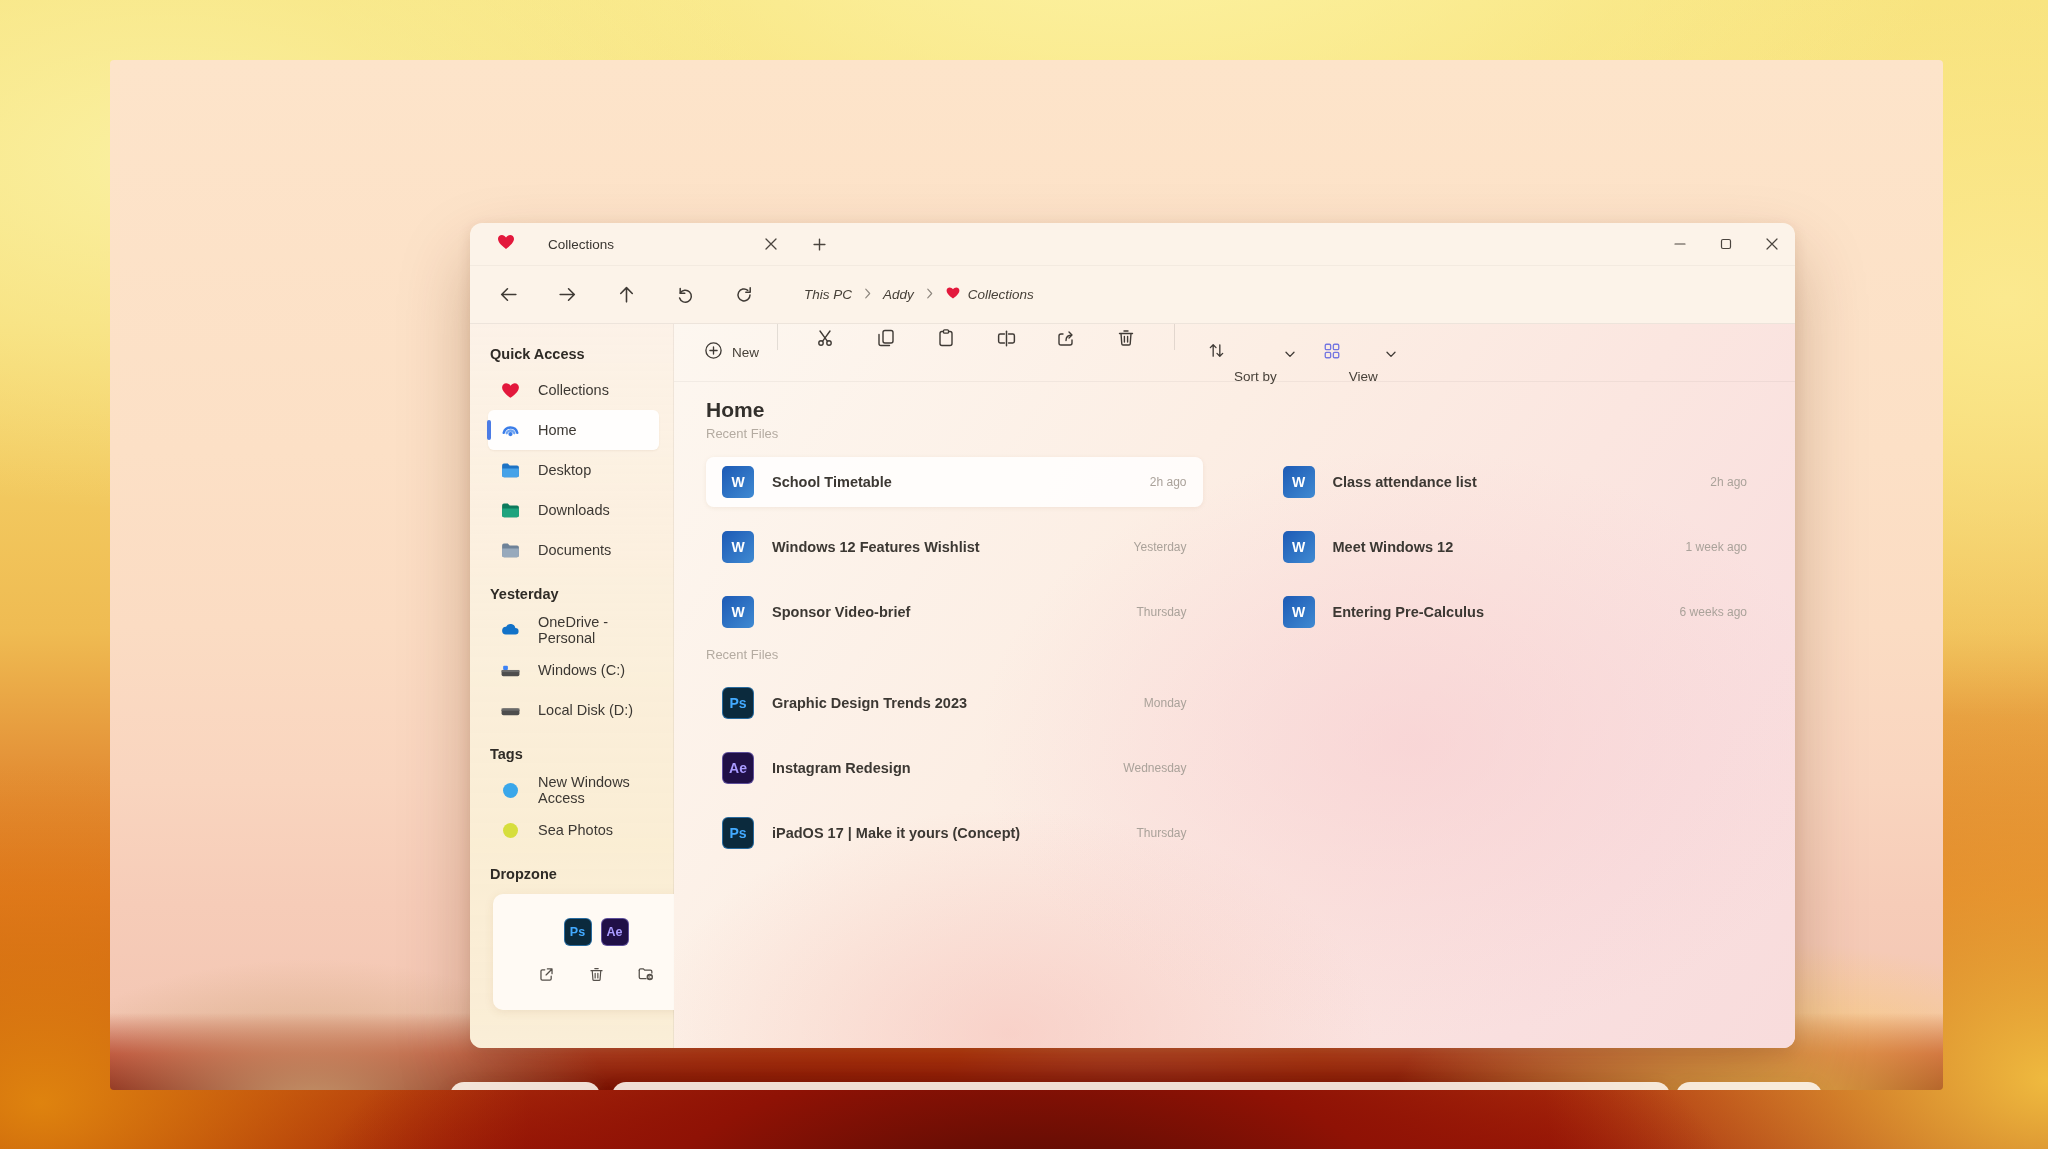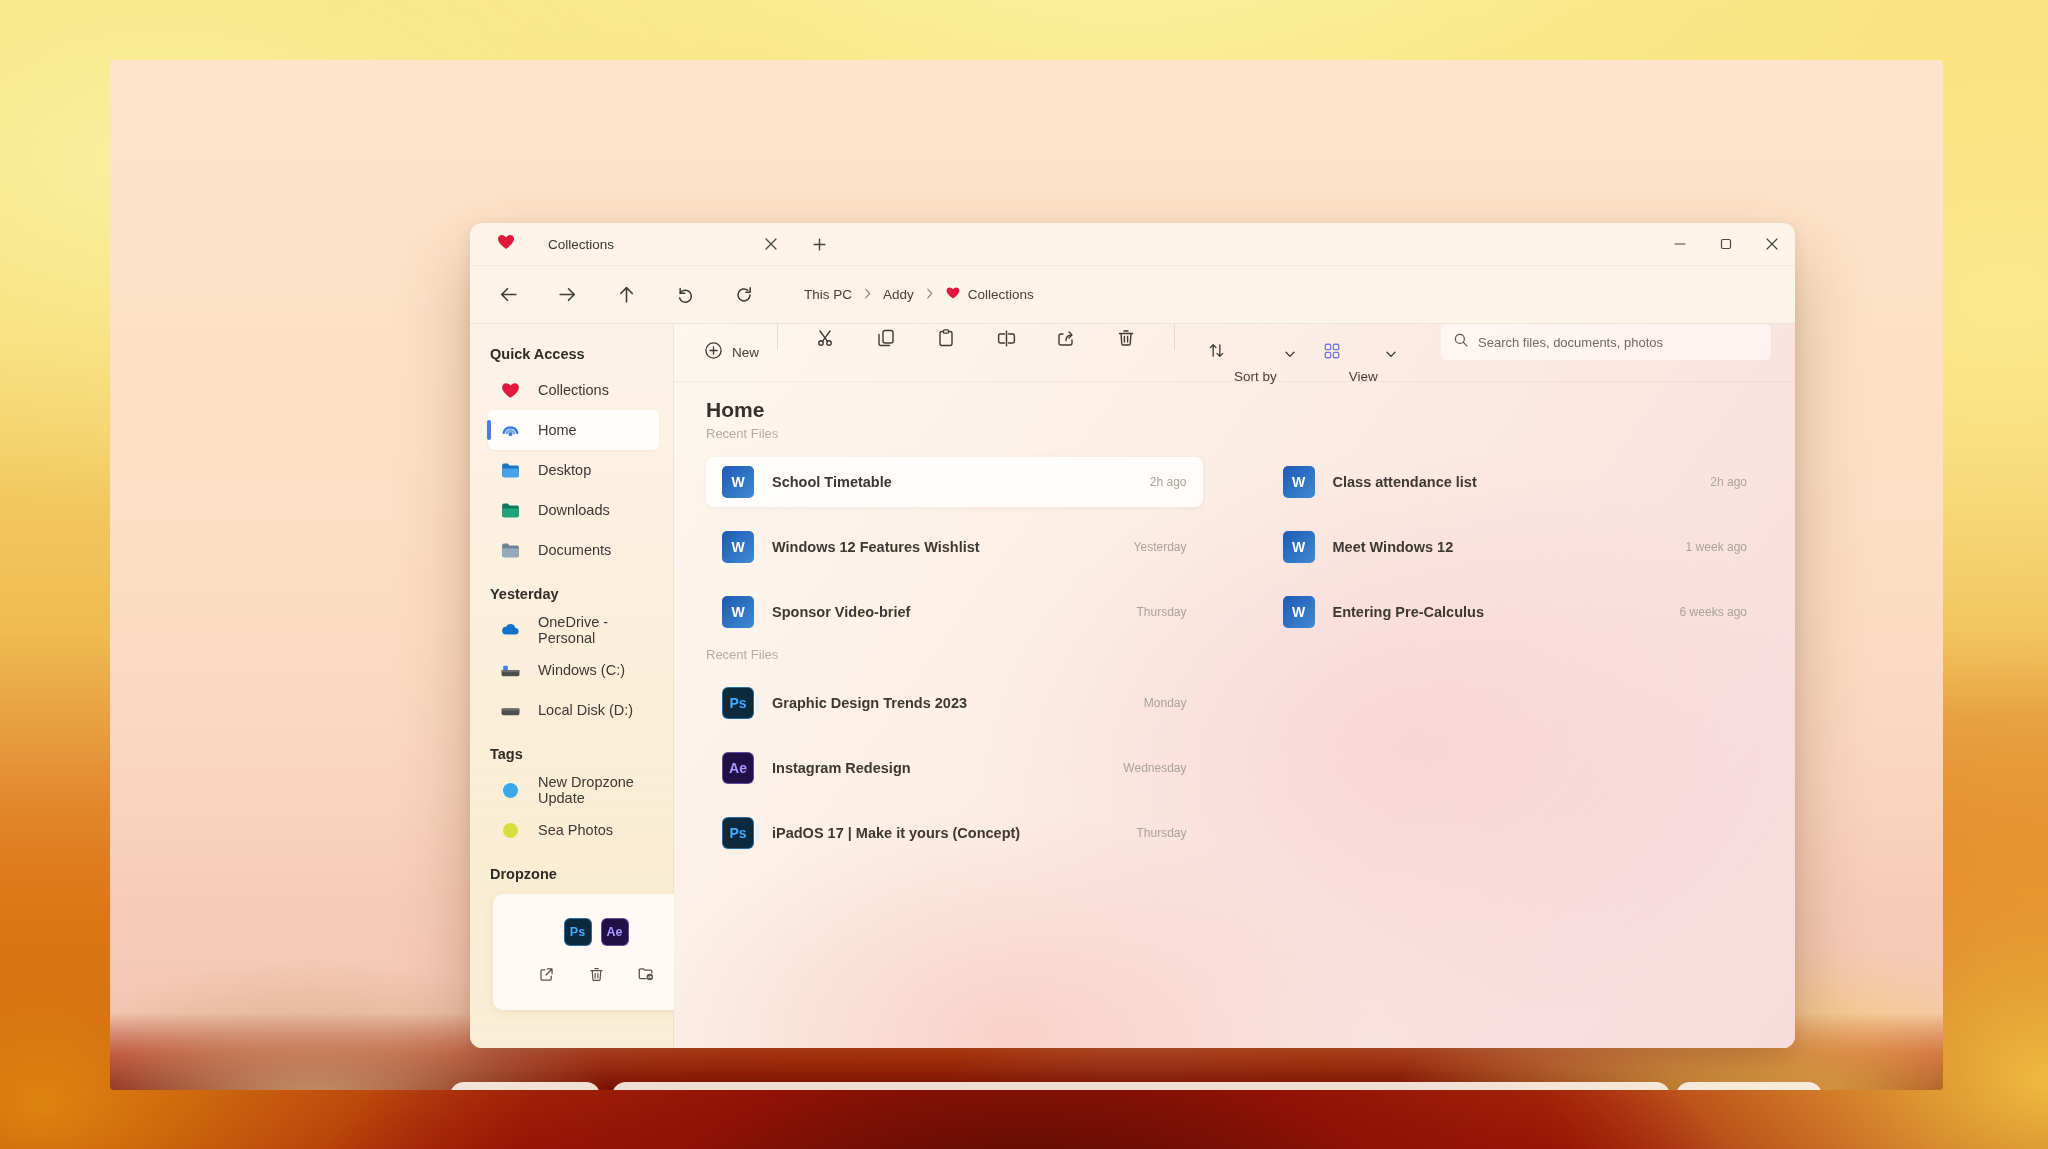--- a/index.html
+++ b/index.html
@@ -42,21 +42,21 @@
   .titlebar { height: 42px; display: flex; align-items: center; position: relative; }
   .tab { display: flex; align-items: center; gap: 14px; padding-left: 26px; }
   .tab-title { font-size: 13.5px; color: #3a3631; margin-left: 18px; margin-right: 130px; }
   .tbtn { width: 26px; height: 26px; display: flex; align-items: center; justify-content: center; border-radius: 5px; cursor: pointer; }
   .win-controls { position: absolute; right: 0; top: 0; height: 42px; display: flex; align-items: center; }
   .win-controls .wbtn { width: 46px; height: 42px; display: flex; align-items: center; justify-content: center; }
 
   .navbar { height: 58px; display: flex; align-items: center; gap: 37px; padding-left: 27px; border-top: 1px solid rgba(0,0,0,.035); }
   .nav-ic { width: 22px; height: 22px; display: flex; align-items: center; justify-content: center; }
   .breadcrumb { display: flex; align-items: center; gap: 12px; margin-left: 12px; font-size: 13.5px; color: #474139; }
-  .crumb { cursor: pointer; }
+  .crumb { cursor: pointer; font-style: italic; }
   .crumb-heart { display: flex; align-items: center; gap: 7px; }
 
   .body-split { position: absolute; top: 100px; left: 0; right: 0; bottom: 0; border-top: 1px solid rgba(0,0,0,.06); display: flex; }
 
   
   .sidebar {
     width: 204px; flex: none; padding: 12px 14px 0 18px; position: relative;
     background: linear-gradient(180deg, rgba(252,242,231,.95) 0%, rgba(251,238,216,.8) 45%, rgba(250,236,205,.75) 72%, rgba(250,236,210,.8) 100%);
     border-right: 1px solid rgba(0,0,0,.05);
   }
@@ -300,21 +300,21 @@
           </span>
           <span class="lbl">Local Disk (D:)</span>
         </div>
 
         <div class="side-label mt">Tags</div>
 
         <div class="side-item">
           <span class="icn">
               <span class="tag-dot" style="background:#3aa7ea"></span>
             </span>
-          <span class="lbl">New Dropzone Update</span>
+          <span class="lbl">New Windows Access</span>
         </div>
 
         <div class="side-item">
           <span class="icn">
               <span class="tag-dot" style="background:#d6de3d"></span>
             </span>
           <span class="lbl">Sea Photos</span>
         </div>
 
         <div class="side-label mt">Dropzone</div>
@@ -417,29 +417,20 @@
                   <rect x="11.5" y="2.5" width="6" height="6" rx="1.4" stroke="#7577e1" stroke-width="1.5" fill="none"></rect>
                   <rect x="2.5" y="11.5" width="6" height="6" rx="1.4" stroke="#7577e1" stroke-width="1.5" fill="none"></rect>
                   <rect x="11.5" y="11.5" width="6" height="6" rx="1.4" stroke="#7577e1" stroke-width="1.5" fill="none"></rect>
                 </svg>
             </span>
             <span class="lbl">View</span>
             <span><svg width="10" height="7" viewBox="0 0 10 7">
                   <path d="M1 1.2 L5 5.4 L9 1.2" stroke="#3f3a35" stroke-width="1.3" fill="none" stroke-linecap="round" stroke-linejoin="round"></path>
                 </svg></span>
           </div>
-          <div class="tool-search">
-            <span>
-              <svg width="16" height="16" viewBox="0 0 20 20">
-                  <circle cx="8.6" cy="8.6" r="5.6" stroke="#55504a" stroke-width="1.5" fill="none"></circle>
-                  <path d="M13 13 L17.3 17.3" stroke="#55504a" stroke-width="1.5" stroke-linecap="round"></path>
-                </svg>
-            </span>
-            <input placeholder="Search files, documents, photos" style="">
-          </div>
         </div>
 
         <div class="scroll">
 
           <div class="sec-title">Home</div>
           <div class="sec-sub">Recent Files</div>
 
           <div class="files">
             <div class="file-row card">
               <span class="ficon word">W</span>

